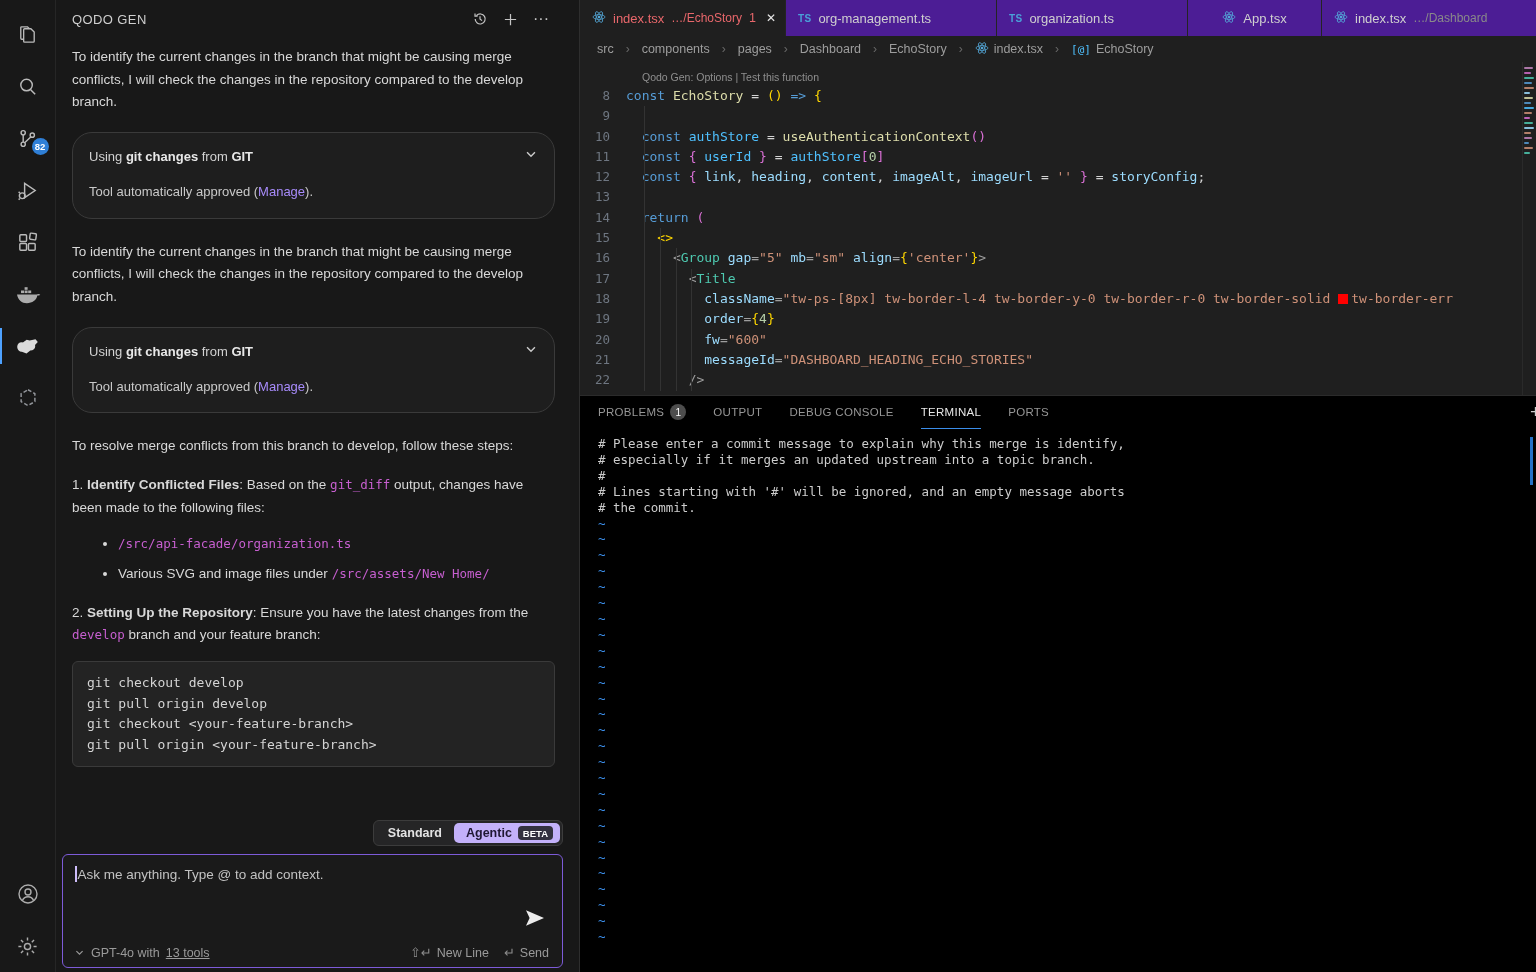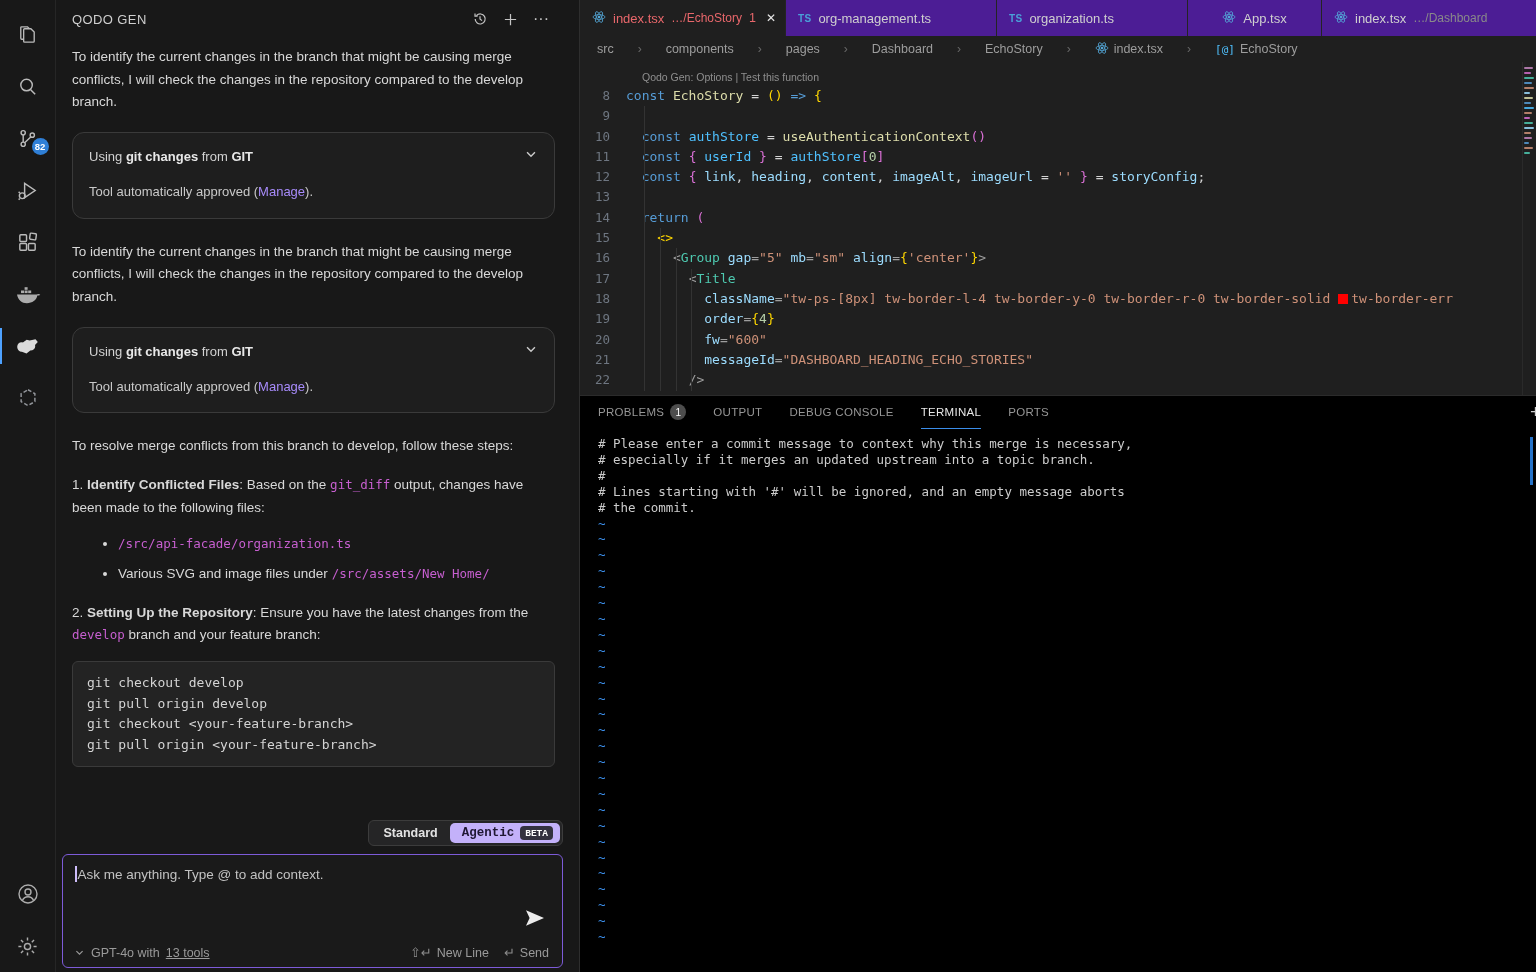--- a/index.html
+++ b/index.html
@@ -21,21 +21,21 @@
 
   
   .side-panel { width:524px; flex:none; background:#181818; border-right:1px solid #2e2e2e;
     display:flex; flex-direction:column; }
   .sp-header { height:38px; flex:none; display:flex; align-items:center; padding:0 30px 0 16px; }
   .sp-title { font-size:13px; font-weight:400; letter-spacing:.4px; color:#cfcfcf; }
   .sp-header-icons { margin-left:auto; display:flex; gap:15px; align-items:center; color:#c5c5c5; }
   .hicon { cursor:pointer; display:flex; align-items:center; font-size:16px; line-height:1; color:#c5c5c5; }
   .chat { flex:1; overflow:hidden; padding:6px 24px 0 16px; font-size:13.5px; line-height:1.68; color:#d8d8d8; }
   .msg { margin:2px 0 18px; }
-  .tool-card { background:#1e1e1e; border:1px solid #3a3a3a; border-radius:12px;
+  .tool-card { background:#1e1e1e; border:1px solid #3a3a3a; border-radius:20px;
     padding:13px 16px 15px; margin:3px 0 22px; cursor:pointer; }
   .tc-row1 { display:flex; align-items:center; font-size:13px; color:#d2d2d2; }
   .tc-row1 b { font-weight:700; color:#e8e8e8; }
   .tc-chevron { margin-left:auto; }
   .tc-row2 { margin-top:13px; font-size:13px; color:#c9c9c9; }
   .link { color:#a78bfa; cursor:pointer; }
   .icode { font-family:"DejaVu Sans Mono", monospace; font-size:12.5px; color:#c75fd0; }
   .chat ul { margin:4px 0 16px; padding-left:46px; }
   .chat li { margin:3px 0 7px; }
   .chat .step { margin:0 0 14px; }
@@ -43,21 +43,21 @@
     padding:11px 14px; margin:12px 0 10px; font-family:"DejaVu Sans Mono", monospace;
     font-size:13px; line-height:1.58; color:#d4d4d4; white-space:pre; }
 
   
   .composer { flex:none; padding:4px 0 4px; }
   .toggle-row { display:flex; justify-content:flex-end; margin:0 16px 8px 0;align-items:center; }
   .mode-toggle { background:#252526; border:1px solid #3c3c3c; border-radius:6px;
     display:flex; align-items:center; padding:2px; font-size:12.5px; }
   .mode-std { padding:3px 12px; color:#e3e3e3; font-weight:700; cursor:pointer; }
   .mode-agentic { background:#c3b1fa; color:#1f1733; border-radius:5px; padding:3px 7px 3px 12px;
-    font-weight:700; display:flex; gap:6px; align-items:center; cursor:pointer;font-family:Liberation Mono, monospace; }
+    font-weight:700; display:flex; gap:6px; align-items:center; cursor:pointer; }
   .beta { background:#33313f; color:#fff; font-size:9.5px; border-radius:4px; padding:1.5px 5px; font-weight:700; }
   .input-box { margin:0 16px 0 6px; height:114px; border:1.5px solid #7d5bd8; border-radius:6px;
     background:#1a1a1a; position:relative; padding:10px 12px; cursor:text; }
   .caret { display:inline-block; width:1.5px; height:16px; background:#cdbdfa; vertical-align:-3px; margin-right:1px; }
   .placeholder { color:#c2c2c2; font-size:13.5px; display:inline; }
   .send-btn { position:absolute; right:16px; bottom:36px; cursor:pointer; }
   .input-footer { position:absolute; left:11px; right:13px; bottom:7px; display:flex;
     align-items:center; font-size:12.5px; color:#9a9a9a; }
   .if-left { display:flex; align-items:center; gap:6px; }
   .tools-link { text-decoration:underline; cursor:pointer; color:#9a9a9a; }
@@ -73,21 +73,21 @@
   .tab:nth-child(1){ width:206px; } .tab:nth-child(2){ width:211px; }
   .tab:nth-child(3){ width:191px; } .tab:nth-child(4){ width:134px;justify-content:center; }
   .tab:nth-child(5){ flex:1; border-right:none; }
   .tab.active { background:#1f1f1f; }
   .tab .dim { color:#8a8a8a; font-size:12px; }
   .tab.error .tab-label, .tab.error .dim, .tab.error .tab-badge { color:#e8676b; }
   .tab-badge { font-size:12.5px; }
   .tab-close { color:#e6e6e6; margin-left:3px; font-size:12px; cursor:pointer; }
   .ts-icon { color:#4a9fd8; font-weight:700; font-size:10px; letter-spacing:.3px; }
 
-  .breadcrumbs { height:26px; flex:none; display:flex; align-items:center; gap:24px;
+  .breadcrumbs { height:26px; flex:none; display:flex; align-items:center; gap:12px;
     padding:0 17px; font-size:12.5px; color:#9d9d9d; background:#1f1f1f; }
   .crumb { cursor:pointer; display:flex; align-items:center; gap:5px; }
   .crumb-sep { color:#686868; font-size:12px; }
   .sym-icon { font-family:"DejaVu Sans Mono", monospace; color:#4fc1ff; font-size:11px; }
 
   .code-area { flex:1; position:relative; overflow:hidden; background:#1f1f1f; }
   .code-scroll { position:absolute; inset:0 14px 0 0; padding-top:6px;
     font-family:"DejaVu Sans Mono", monospace; font-size:13px; }
   .lens-row { height:18px; line-height:18px; padding-left:62px; font-family:"Liberation Sans", sans-serif;
     font-size:10.5px; color:#8f8f8f; cursor:pointer; }
@@ -444,21 +444,21 @@
           <div class="panel-tab active">
             <span>TERMINAL</span>
           </div>
           <div class="panel-tab">
             <span>PORTS</span>
           </div>
         </div>
       <span class="panel-plus">+</span>
       <span class="blue-bar"></span>
       <div class="terminal" id="terminal">
-          <div class="t-line"># Please enter a commit message to context why this merge is necessary,</div>
+          <div class="t-line"># Please enter a commit message to explain why this merge is identify,</div>
           <div class="t-line"># especially if it merges an updated upstream into a topic branch.</div>
           <div class="t-line">#</div>
           <div class="t-line"># Lines starting with '#' will be ignored, and an empty message aborts</div>
           <div class="t-line"># the commit.</div>
           <div class="t-line t-tilde">~</div>
           <div class="t-line t-tilde">~</div>
           <div class="t-line t-tilde">~</div>
           <div class="t-line t-tilde">~</div>
           <div class="t-line t-tilde">~</div>
           <div class="t-line t-tilde">~</div>

